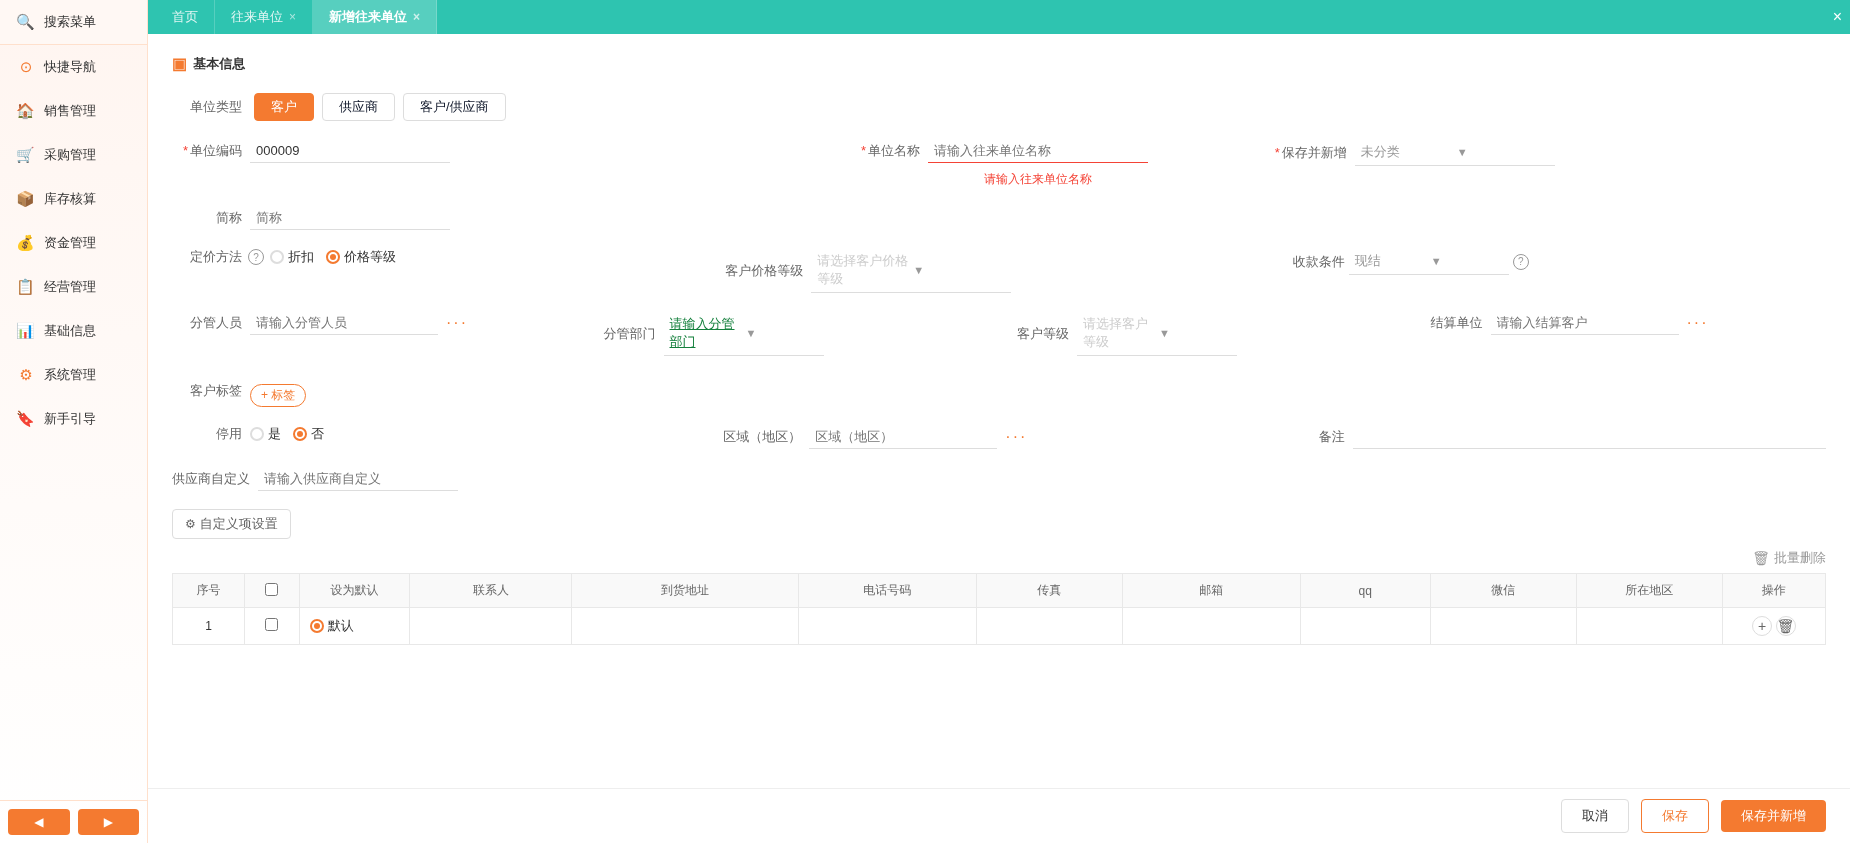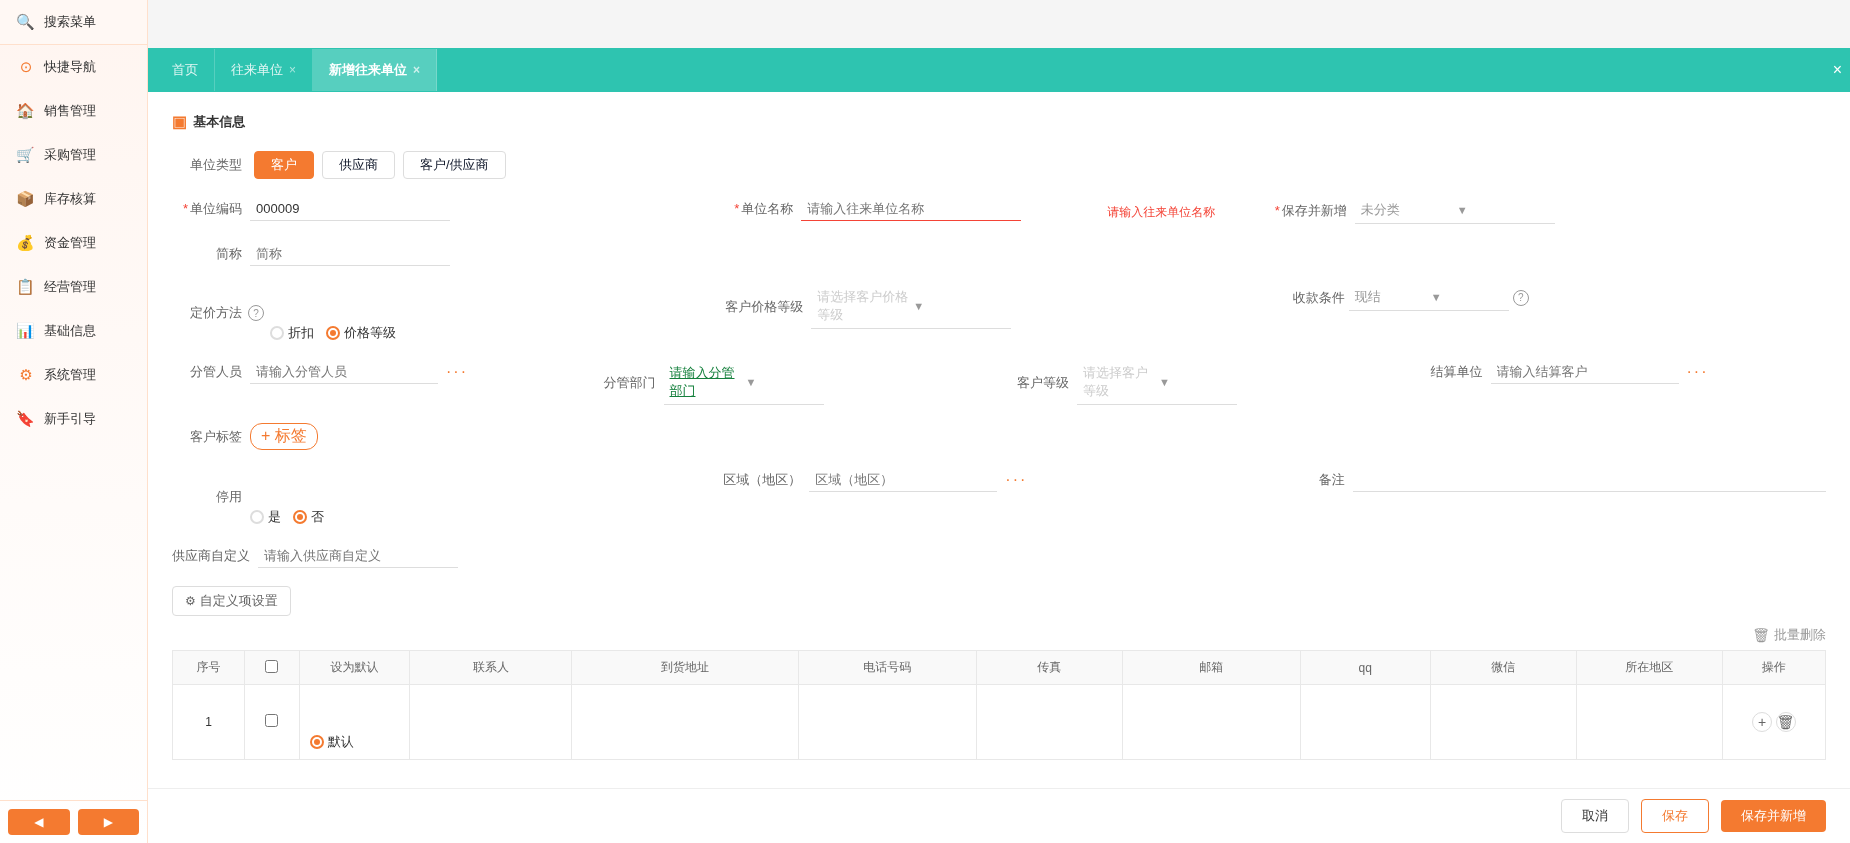--- a/index.html
+++ b/index.html
@@ -30,24 +30,23 @@
     .sidebar-bottom-btn { flex: 1; background: #f47a30; color: #fff; border: none; border-radius: 4px; padding: 6px; cursor: pointer; font-size: 12px; text-align: center; }
 
     
     .main { flex: 1; display: flex; flex-direction: column; overflow: hidden; }
 
     
     .tabs-bar {
       background: #2ec4b0;
       display: flex;
       align-items: center;
-      height: 44px;
+      height: 34px;
       padding: 8px 8px;
       flex-shrink: 0;
-      margin-top: 48px;
     }
     .tab {
       display: flex;
       align-items: center;
       gap: 6px;
       padding: 0 16px;
       height: 42px;
       cursor: pointer;
       color: rgba(255,255,255,0.85);
       font-size: 13px;
@@ -124,21 +123,21 @@
       border-bottom: 1px solid #ddd;
       min-width: 160px;
       padding: 4px 6px;
       cursor: pointer;
       gap: 4px;
     }
     .select-wrapper span { flex: 1; color: #999; }
     .select-wrapper .chevron { color: #999; font-size: 11px; }
 
     .radio-group { display: flex; gap: 12px; align-items: center; }
-    .radio-item { display: flex; align-items: center; gap: 4px; cursor: pointer; color: #333; margin-top: 40px; }
+    .radio-item { display: flex; align-items: center; gap: 4px; cursor: pointer; color: #333; }
     .radio-circle {
       width: 14px; height: 14px;
       border-radius: 50%;
       border: 2px solid #ddd;
       display: flex; align-items: center; justify-content: center;
     }
     .radio-circle.checked { border-color: #f47a30; }
     .radio-circle.checked::after {
       content: '';
       width: 6px; height: 6px;
@@ -146,22 +145,23 @@
       background: #f47a30;
     }
 
     .tag-btn {
       display: flex; align-items: center; gap: 4px;
       border: 1px solid #f47a30;
       border-radius: 12px;
       padding: 2px 10px;
       color: #f47a30;
       cursor: pointer;
-      font-size: 16px;
+      font-size: 12px;
       background: #fff;
+      margin-top: 10px;
     }
 
     .more-btn { color: #f47a30; cursor: pointer; font-size: 16px; letter-spacing: 2px; }
 
     .help-icon {
       width: 16px; height: 16px;
       border-radius: 50%;
       border: 1px solid #999;
       color: #999;
       font-size: 10px;
@@ -304,21 +304,21 @@
       </div>
     </div>
 
     <div class="form-row">
       <div class="form-group" style="flex:1;">
         <span class="form-label">
           <span class="required-star">*</span><span>单位编码</span>
         </span>
         <input class="form-input" type="text" style="min-width: 200px;" value="000009">
       </div>
-      <div class="form-group" style="flex:1; flex-direction:row; align-items:flex-end;">
+      <div class="form-group" style="flex:1; flex-direction:column; align-items:center;">
         <div style="display:flex;align-items:center;gap:8px;">
           <span class="form-label">
             <span class="required-star">*</span><span>单位名称</span>
           </span>
           <input class="form-input error" type="text" style="min-width: 220px; border-bottom-color: rgb(244, 67, 54);" placeholder="请输入往来单位名称">
         </div>
         <div style="margin-left:78px;">
           <span class="error-msg">请输入往来单位名称</span>
         </div>
       </div>

